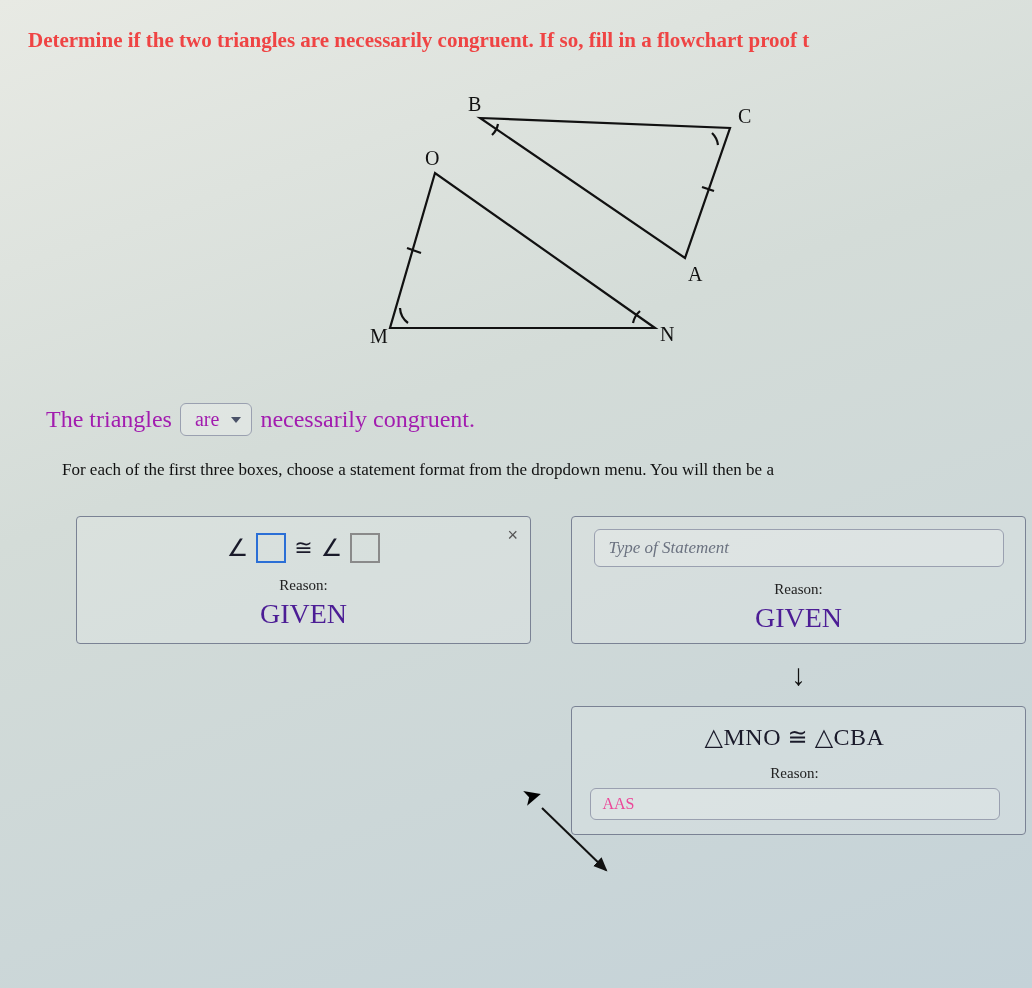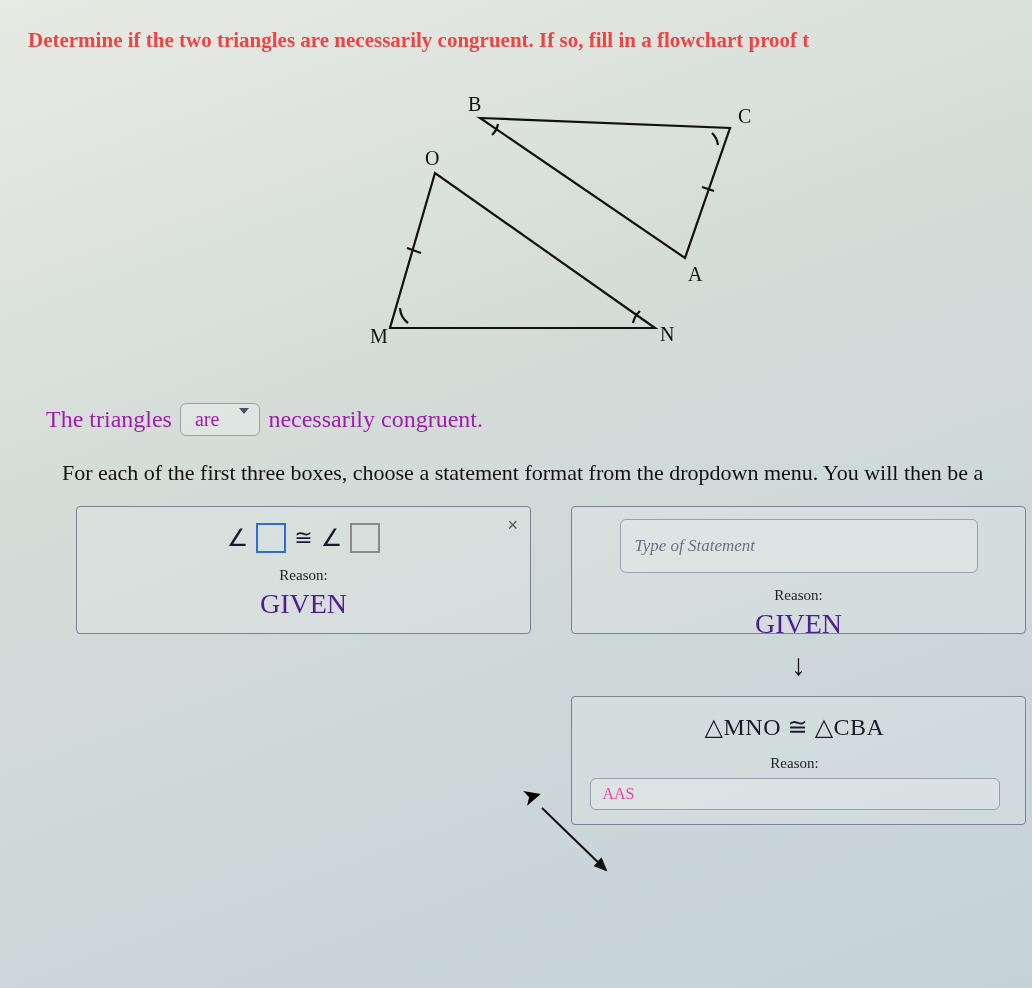--- a/index.html
+++ b/index.html
@@ -31,39 +31,40 @@
     font-family: Georgia, serif;
     font-size: 24px;
     color: #a21caf;
     display: flex;
     align-items: center;
     gap: 8px;
     margin: 0 0 24px 18px;
   }
   .dropdown {
     display: inline-flex;
+    align-items: center;
     border: 1px solid #9aa0b0;
     border-radius: 6px;
     padding: 4px 10px 4px 14px;
     background: rgba(255,255,255,0.25);
     font-size: 20px;
     min-width: 70px;
-    gap: 20px;
+    gap: 12px;
   }
   .chevron {
     width: 0; height: 0;
     border-left: 5px solid transparent;
     border-right: 5px solid transparent;
     border-top: 6px solid #4a5268;
   }
   .instructions {
     font-family: Georgia, serif;
-    font-size: 22px;
+    font-size: 17px;
     color: #111;
-    margin: 0 0 20px 34px;
+    margin: 0 0 36px 34px;
   }
   .flow-row {
     display: flex;
     gap: 40px;
     margin-left: 48px;
     align-items: flex-start;
   }
   .flow-box {
     border: 1px solid #7a8294;
     border-radius: 4px;
@@ -111,27 +112,27 @@
   }
   .reason-value {
     font-family: Georgia, serif;
     font-size: 28px;
     color: #4c1d95;
     margin-top: 4px;
   }
   .type-dropdown {
     border: 1px solid #9aa0b0;
     border-radius: 6px;
-    padding: 16px 14px;
+    padding: 8px 14px;
     font-family: Georgia, serif;
     font-style: italic;
     color: #6b7280;
     font-size: 17px;
     text-align: left;
-    width: 358px;
+    width: 410px;
     margin: 0 auto;
     background: rgba(255,255,255,0.2);
   }
   .right-col {
     display: flex;
     flex-direction: column;
     align-items: center;
   }
   .arrow-down {
     font-size: 30px;

